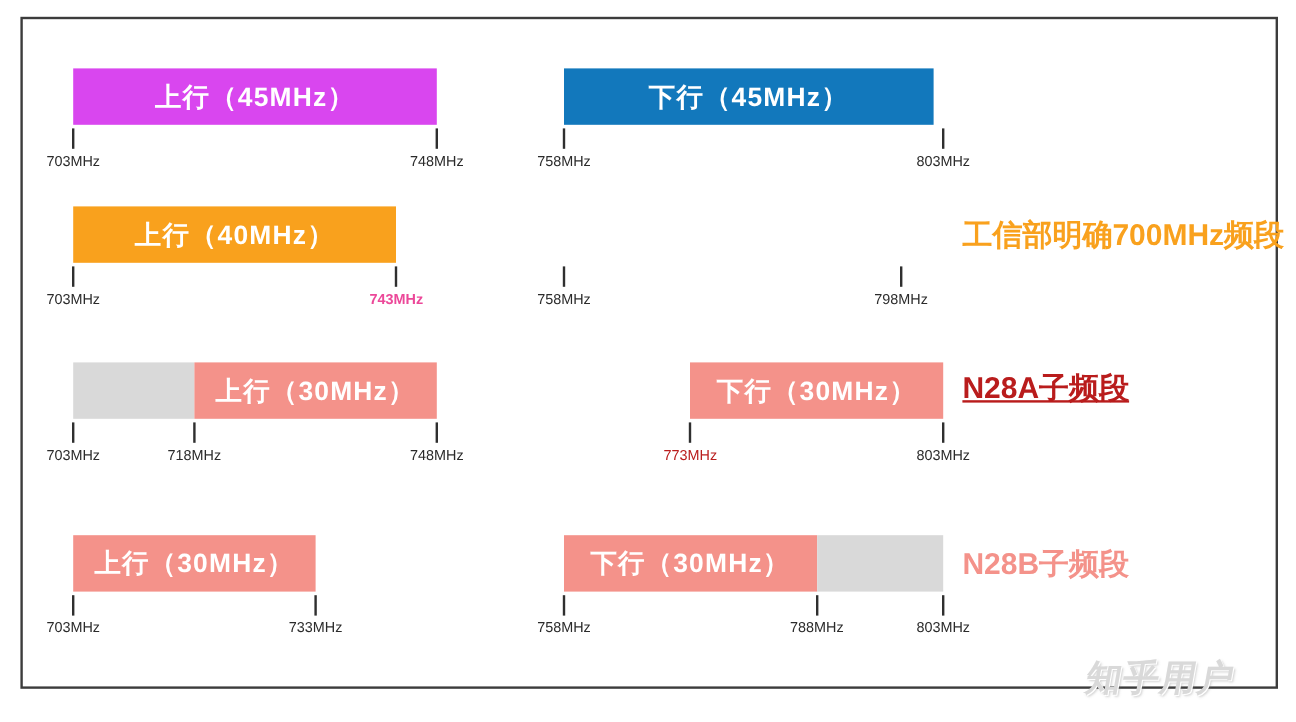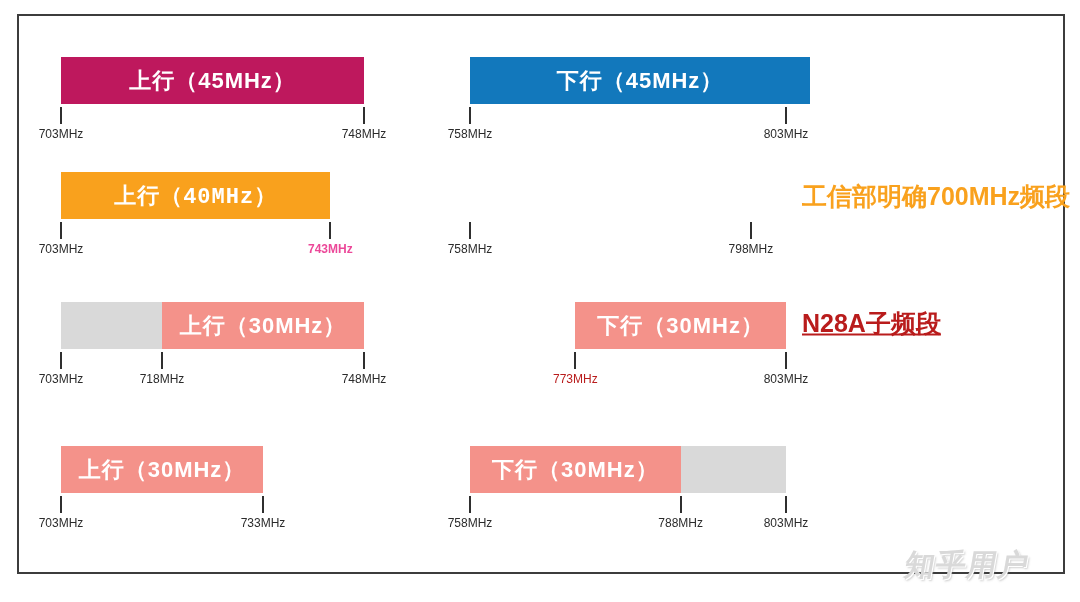--- a/index.html
+++ b/index.html
@@ -60,36 +60,36 @@
     letter-spacing: 1px;
     white-space: nowrap;
     z-index: 5;
   }
 </style>
 </head>
 <body>
 
 <div class="frame"></div>
 <div id="diagram">
-    <div class="seg" style="left: 61px; top: 57px; width: 303px; background: #be185d;">
+    <div class="seg" style="left: 61px; top: 57px; width: 303px; background: #d946ef;">
       <div class="seg-label" style="color: rgb(255, 255, 255);">上行（45MHz）</div>
     </div>
-    <div class="seg" style="left: 470px; top: 57px; width: 340px; background: rgb(18, 120, 188);">
+    <div class="seg" style="left: 470px; top: 57px; width: 308px; background: rgb(18, 120, 188);">
       <div class="seg-label" style="color: rgb(255, 255, 255);">下行（45MHz）</div>
     </div>
     <div class="tick" style="left: 60px; top: 107px; background: rgb(47, 47, 47);"></div>
     <div class="tick-label" style="left: 61px; top: 127px; color: rgb(43, 43, 43);">703MHz</div>
     <div class="tick" style="left: 363px; top: 107px; background: rgb(47, 47, 47);"></div>
     <div class="tick-label" style="left: 364px; top: 127px; color: rgb(43, 43, 43);">748MHz</div>
     <div class="tick" style="left: 469px; top: 107px; background: rgb(47, 47, 47);"></div>
     <div class="tick-label" style="left: 470px; top: 127px; color: rgb(43, 43, 43);">758MHz</div>
     <div class="tick" style="left: 785px; top: 107px; background: rgb(47, 47, 47);"></div>
     <div class="tick-label" style="left: 786px; top: 127px; color: rgb(43, 43, 43);">803MHz</div>
     <div class="seg" style="left: 61px; top: 172px; width: 269.333px; background: rgb(249, 161, 29);">
-      <div class="seg-label" style="color: rgb(255, 255, 255); font-family: Liberation Mono, monospace;">上行（40MHz）</div>
+      <div class="seg-label" style="color: rgb(255, 255, 255);">上行（40MHz）</div>
     </div>
     <div class="tick" style="left: 60px; top: 222px; background: rgb(47, 47, 47);"></div>
     <div class="tick-label" style="left: 61px; top: 242px; color: rgb(43, 43, 43);">703MHz</div>
     <div class="tick" style="left: 329.333px; top: 222px; background: rgb(47, 47, 47);"></div>
     <div class="tick-label" style="left: 330.333px; top: 242px; color: #ec4899; font-weight: bold;">743MHz</div>
     <div class="tick" style="left: 469px; top: 222px; background: rgb(47, 47, 47);"></div>
     <div class="tick-label" style="left: 470px; top: 242px; color: rgb(43, 43, 43);">758MHz</div>
     <div class="tick" style="left: 749.889px; top: 222px; background: rgb(47, 47, 47);"></div>
     <div class="tick-label" style="left: 750.889px; top: 242px; color: rgb(43, 43, 43);">798MHz</div>
     <div class="side-label" style="left: 802px; top: 195.5px; color: rgb(249, 161, 29);">工信部明确700MHz频段</div>
@@ -121,14 +121,15 @@
     <div class="tick" style="left: 60px; top: 496px; background: rgb(47, 47, 47);"></div>
     <div class="tick-label" style="left: 61px; top: 516px; color: rgb(43, 43, 43);">703MHz</div>
     <div class="tick" style="left: 262px; top: 496px; background: rgb(47, 47, 47);"></div>
     <div class="tick-label" style="left: 263px; top: 516px; color: rgb(43, 43, 43); text-align: center;">733MHz</div>
     <div class="tick" style="left: 469px; top: 496px; background: rgb(47, 47, 47);"></div>
     <div class="tick-label" style="left: 470px; top: 516px; color: rgb(43, 43, 43);">758MHz</div>
     <div class="tick" style="left: 679.667px; top: 496px; background: rgb(47, 47, 47);"></div>
     <div class="tick-label" style="left: 680.667px; top: 516px; color: rgb(43, 43, 43);">788MHz</div>
     <div class="tick" style="left: 785px; top: 496px; background: rgb(47, 47, 47);"></div>
     <div class="tick-label" style="left: 786px; top: 516px; color: rgb(43, 43, 43);">803MHz</div>
+    <div class="side-label" style="left: 802px; top: 469.5px; color: rgb(244, 146, 138);">N28B子频段</div>
   </div>
 <div class="watermark">知乎用户</div>
 
 </body></html>

